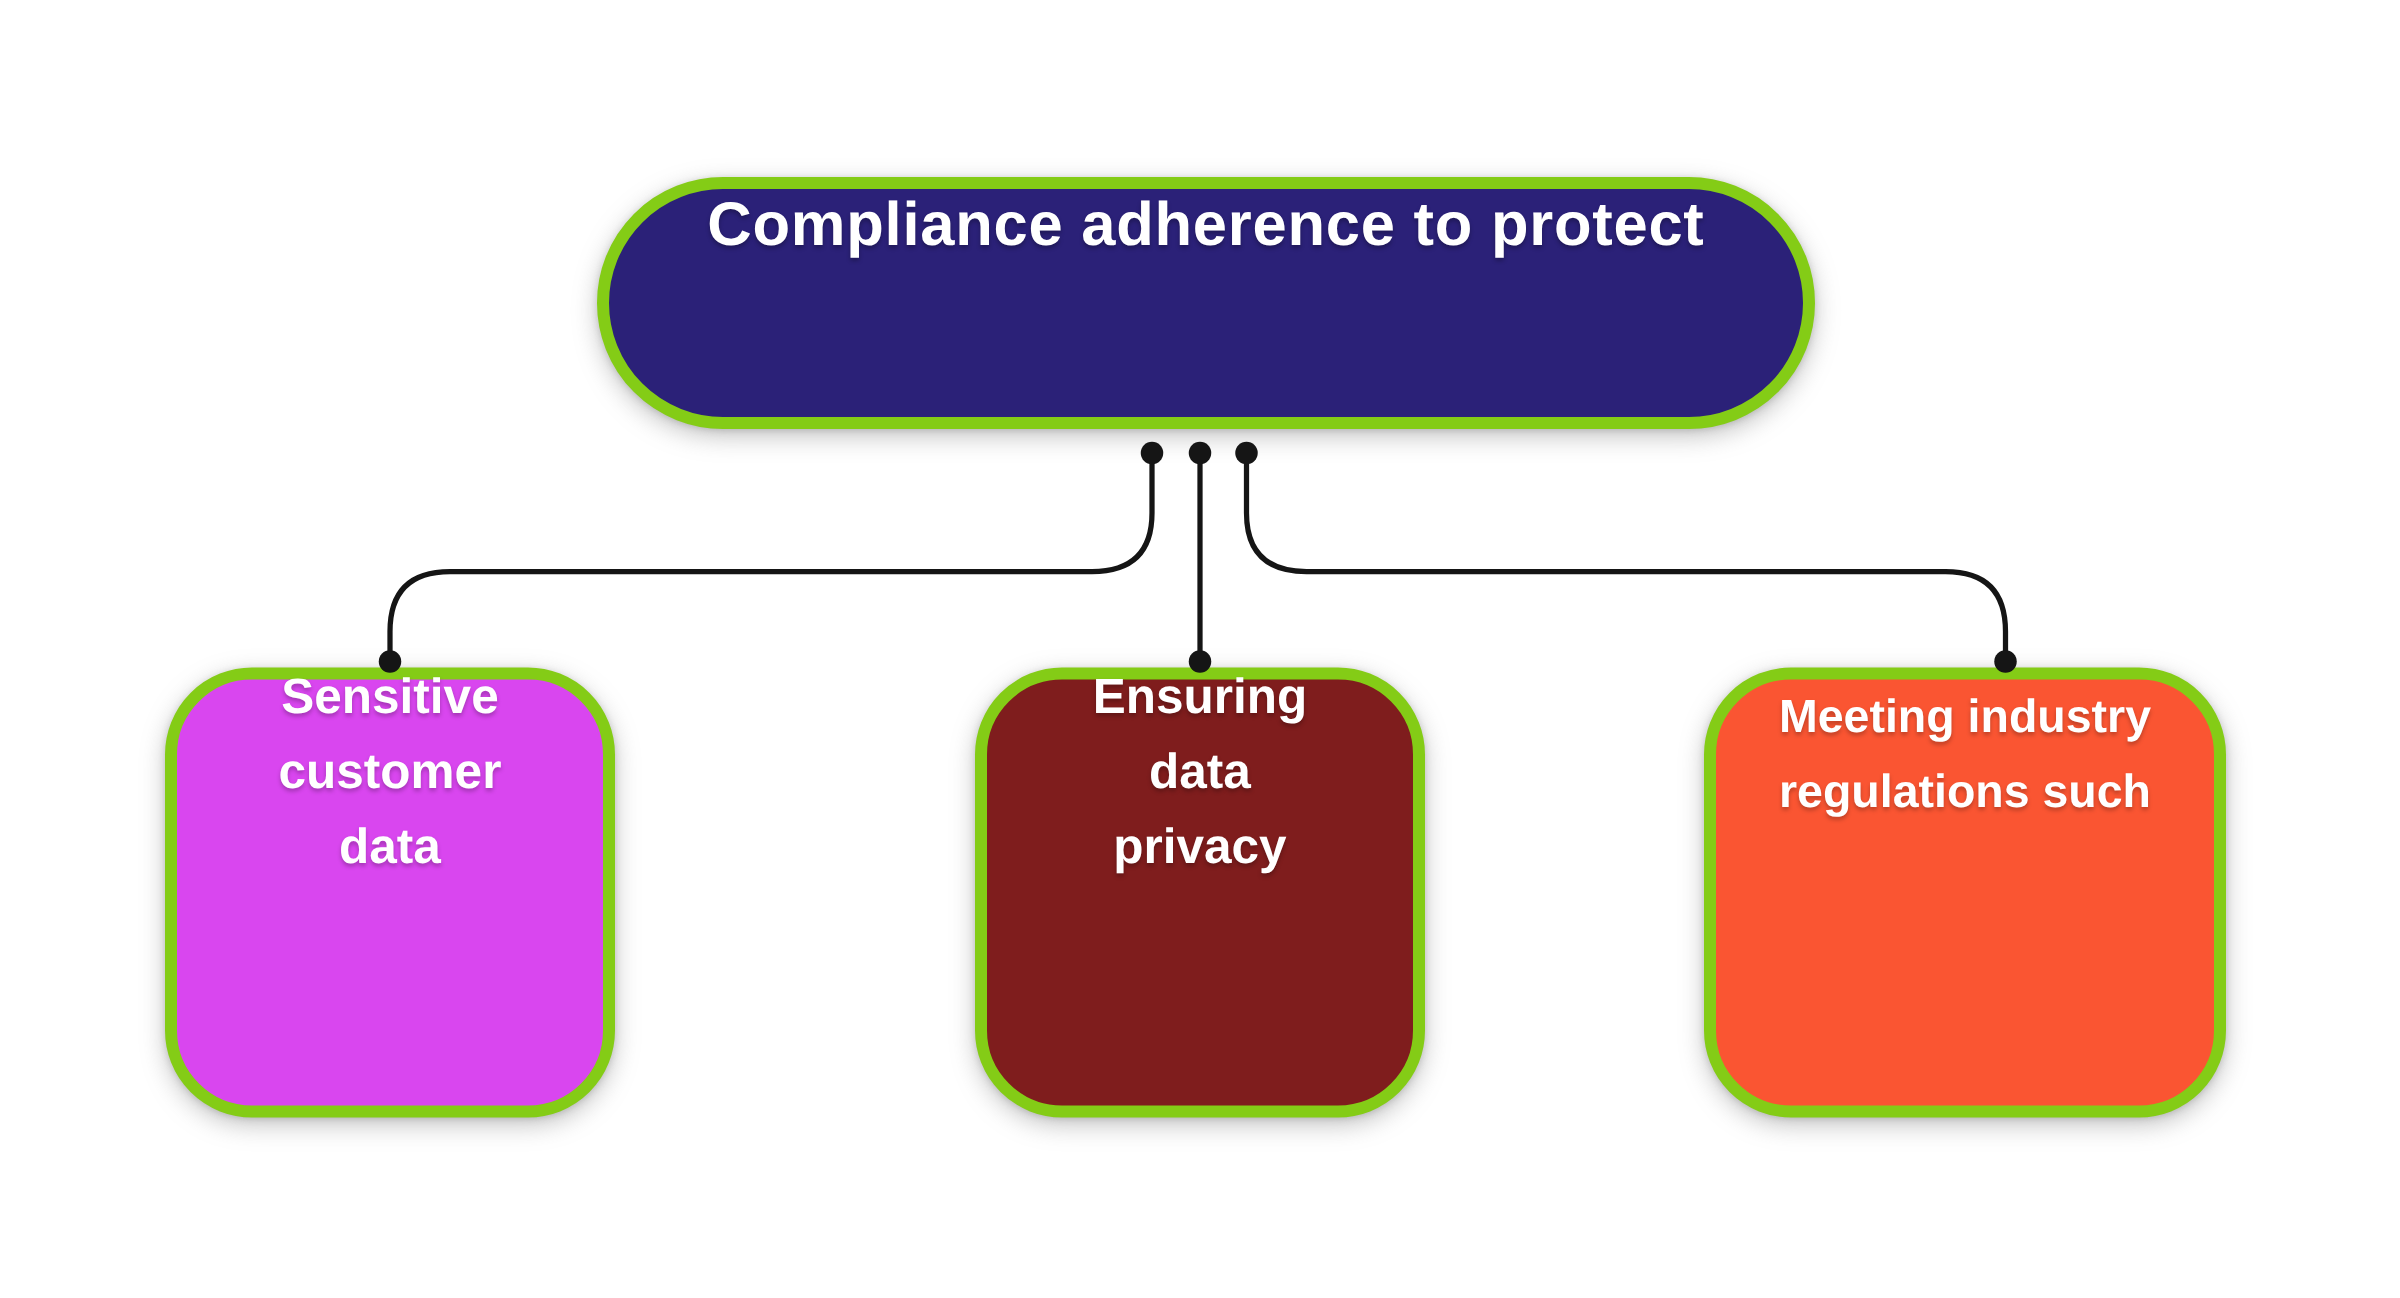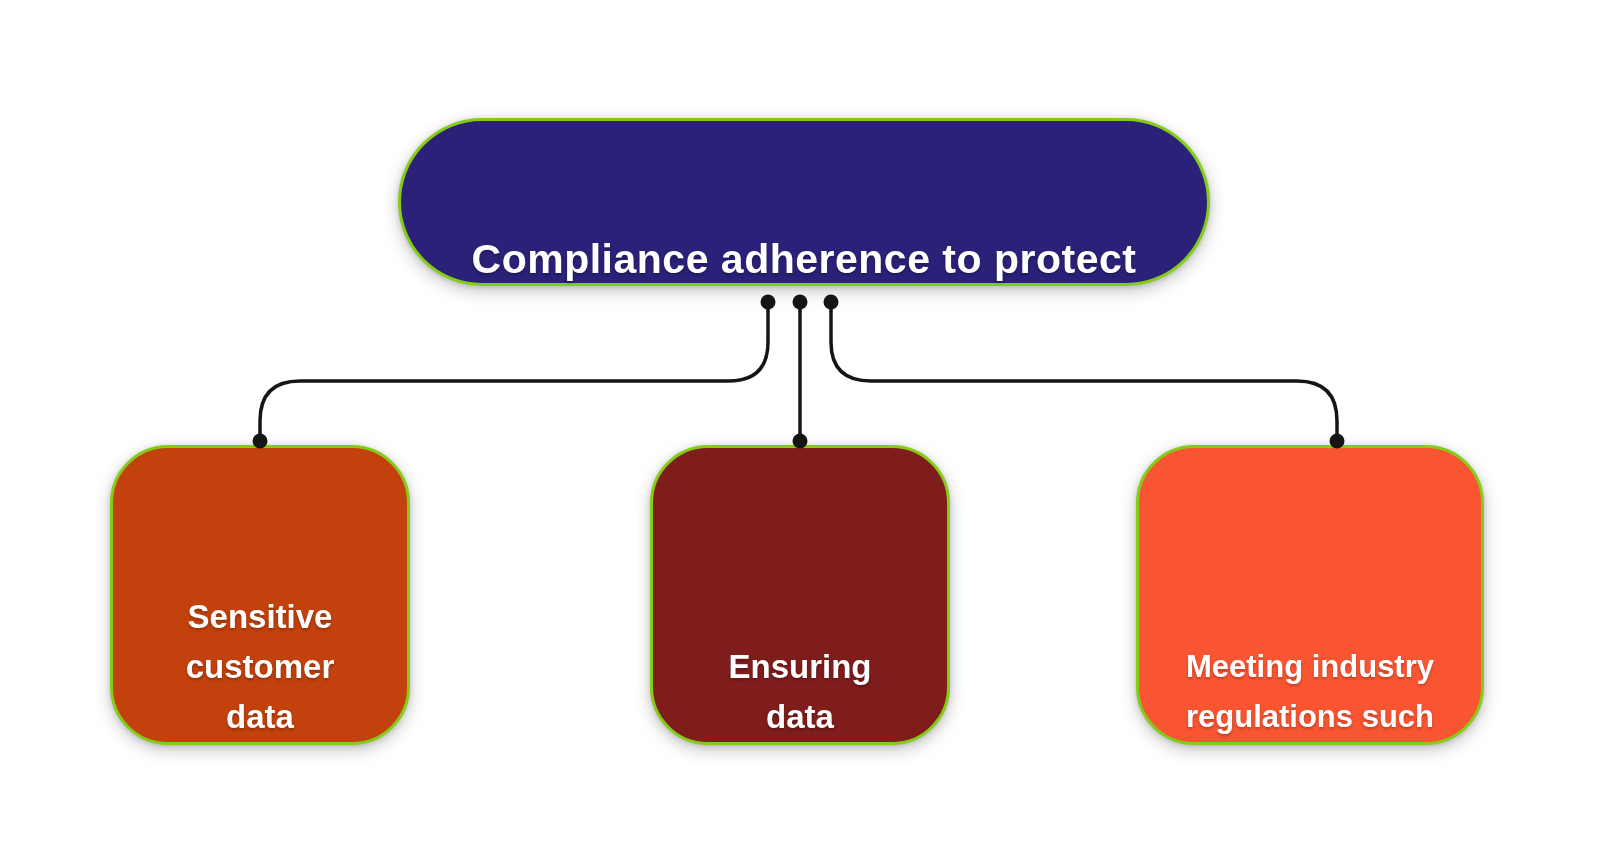--- a/index.html
+++ b/index.html
@@ -29,24 +29,24 @@
     stroke: #151515;
     stroke-width: 3.5;
   }
   .connector-svg circle {
     fill: #151515;
     stroke: none;
   }
   .node {
     position: absolute;
     box-sizing: border-box;
-    border: 3px solid #84cc16;
+    border: 8px solid #84cc16;
     box-shadow: 0 5px 16px rgba(110,110,110,0.40), 0 1px 4px rgba(120,120,120,0.30);
     display: flex;
-    align-items: flex-end;
+    align-items: flex-start;
     justify-content: center;
     z-index: 1;
   }
   .root-pill {
     left: 398px;
     top: 118px;
     width: 812px;
     height: 168px;
     border-radius: 84px;
     background: #2B2178;
@@ -105,32 +105,33 @@
     <circle cx="831" cy="302" r="7.5"></circle>
     <circle cx="260" cy="441" r="7.5"></circle>
     <circle cx="800" cy="441" r="7.5"></circle>
     <circle cx="1337" cy="441" r="7.5"></circle>
   </svg>
 
   <div class="node root-pill" style="background: rgb(43, 33, 120);">
     <span class="label">Compliance adherence to protect</span>
   </div>
 
-  <div class="node child-box child-teal" style="background: #c2410c;">
+  <div class="node child-box child-teal" style="background: #d946ef;">
     <div class="lines">
       <span class="line">Sensitive</span>
       <span class="line">customer</span>
       <span class="line">data</span>
     </div>
   </div>
 
   <div class="node child-box child-blue" style="background: #7f1d1d;">
     <div class="lines">
       <span class="line">Ensuring</span>
       <span class="line">data</span>
+      <span class="line">privacy</span>
     </div>
   </div>
 
   <div class="node child-box child-orange" style="background: rgb(250, 85, 50);">
     <div class="lines">
       <span class="line">Meeting industry</span>
       <span class="line">regulations such</span>
     </div>
   </div>
 

